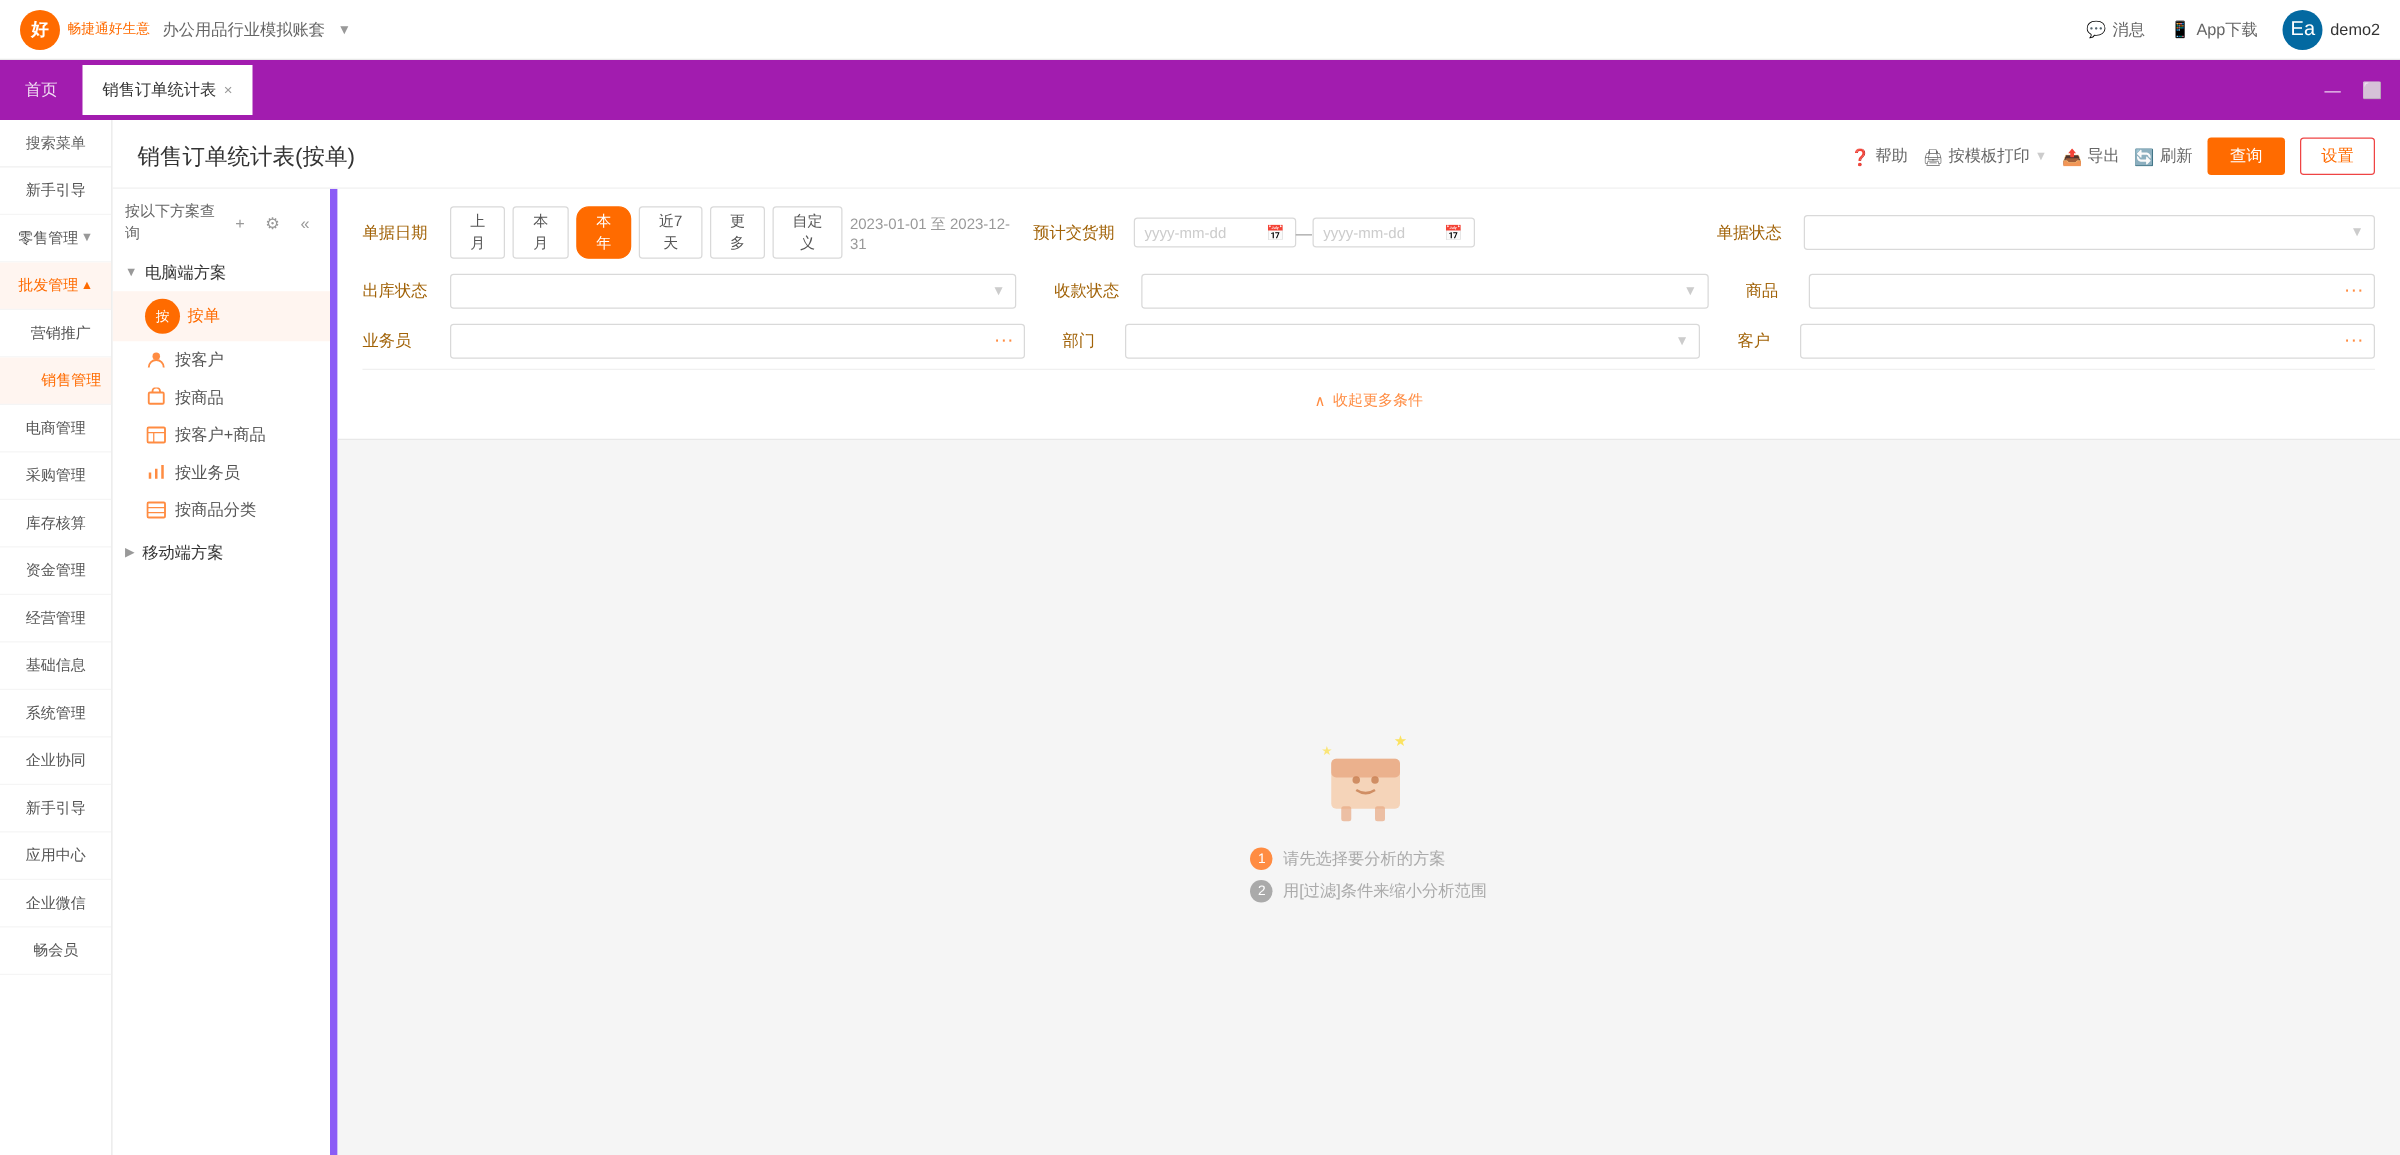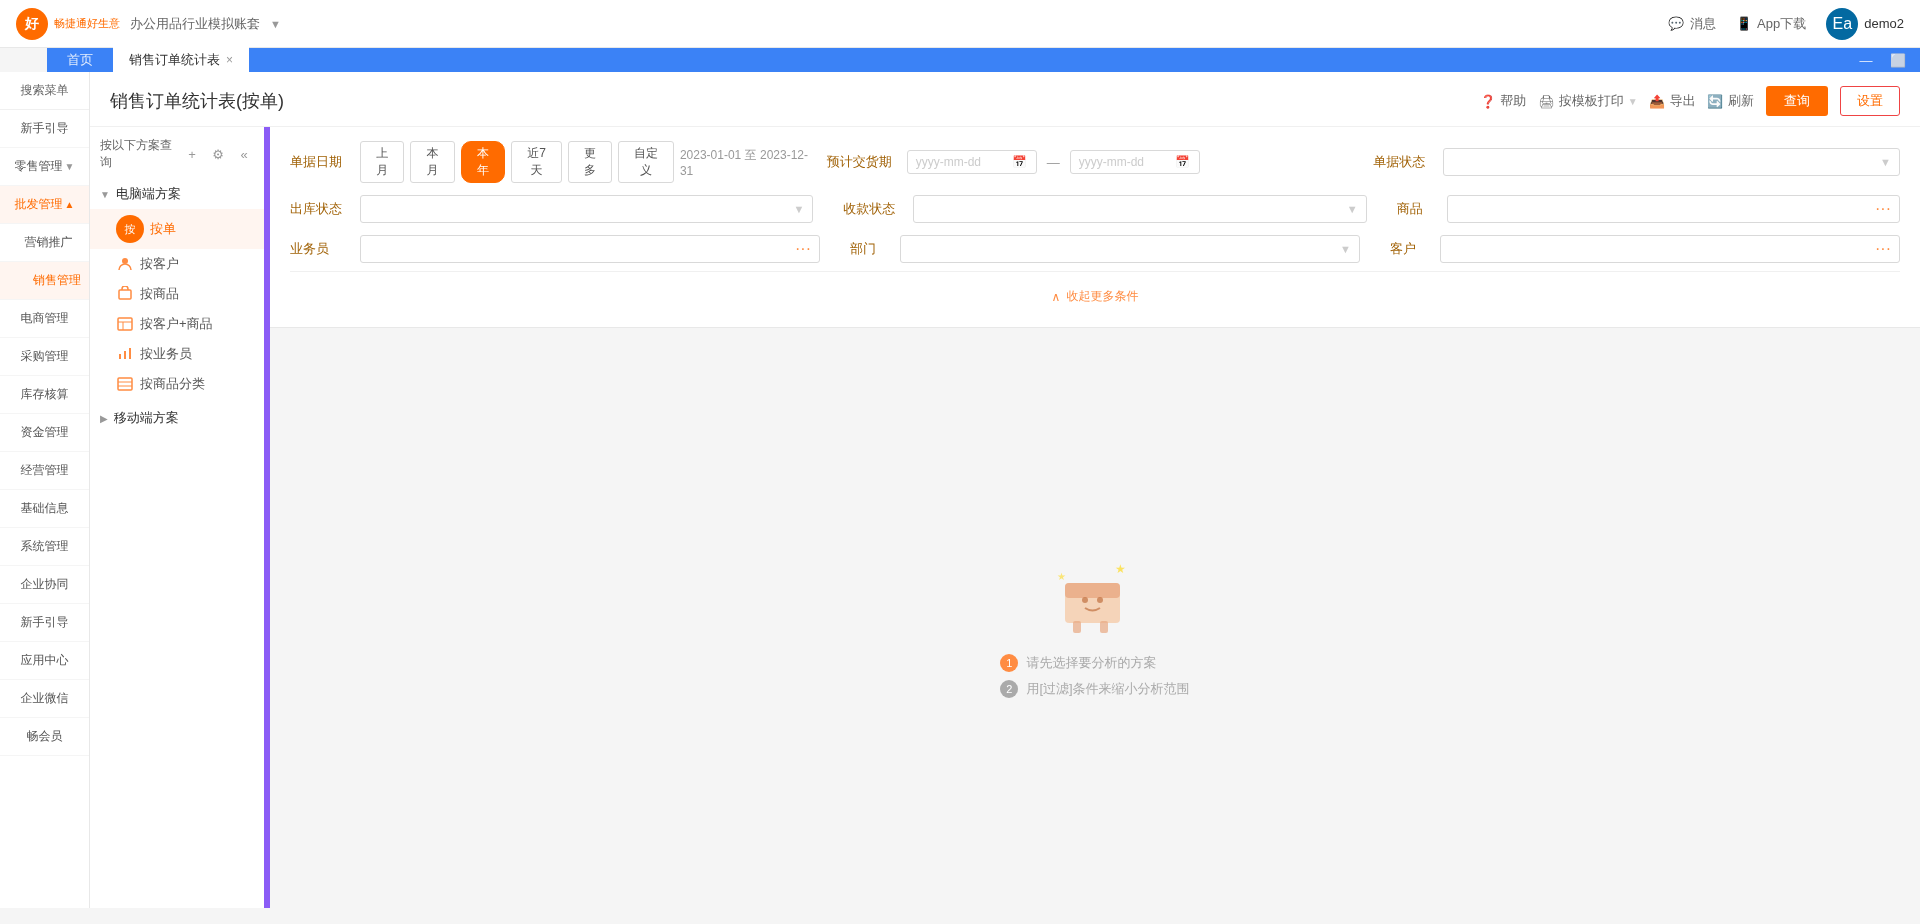--- a/index.html
+++ b/index.html
@@ -21,26 +21,25 @@
     .logo-text { font-size: 11px; color: #ff6b00; line-height: 1.3; }
     .app-title { font-size: 13px; color: #666; }
     .dropdown-arrow { color: #999; font-size: 11px; cursor: pointer; }
     .top-bar-right { display: flex; align-items: center; gap: 20px; }
     .top-bar-action { display: flex; align-items: center; gap: 5px; color: #666; font-size: 13px; cursor: pointer; }
     .user-avatar { width: 32px; height: 32px; border-radius: 50%; background: #0369a1; display: flex; align-items: center; justify-content: center; color: white; font-size: 16px; overflow: hidden; }
     .user-name { font-size: 13px; color: #333; cursor: pointer; }
 
     
     .tab-bar {
-      height: 24px;
-      background: #3b82f6;
+      height: 48px;
+      background: #a21caf;
       display: flex;
       align-items: center;
       padding: 0 0;
-      margin-left: 47px;
     }
     .tab-home {
       padding: 0 20px;
       height: 40px;
       display: flex;
       align-items: center;
       color: rgba(255,255,255,0.85);
       font-size: 13px;
       cursor: pointer;
     }
@@ -267,21 +266,21 @@
       border-color: #ff6b00;
       color: white;
       border-radius: 10px;
     }
     .date-range { font-size: 12px; color: #999; }
 
     
     .date-input-group {
       display: flex;
       align-items: center;
-      gap: 10px;
+      gap: 0;
     }
     .date-input {
       border: 1px solid #d9d9d9;
       border-radius: 3px;
       padding: 4px 8px;
       font-size: 12px;
       color: #ccc;
       width: 130px;
       display: flex;
       align-items: center;

